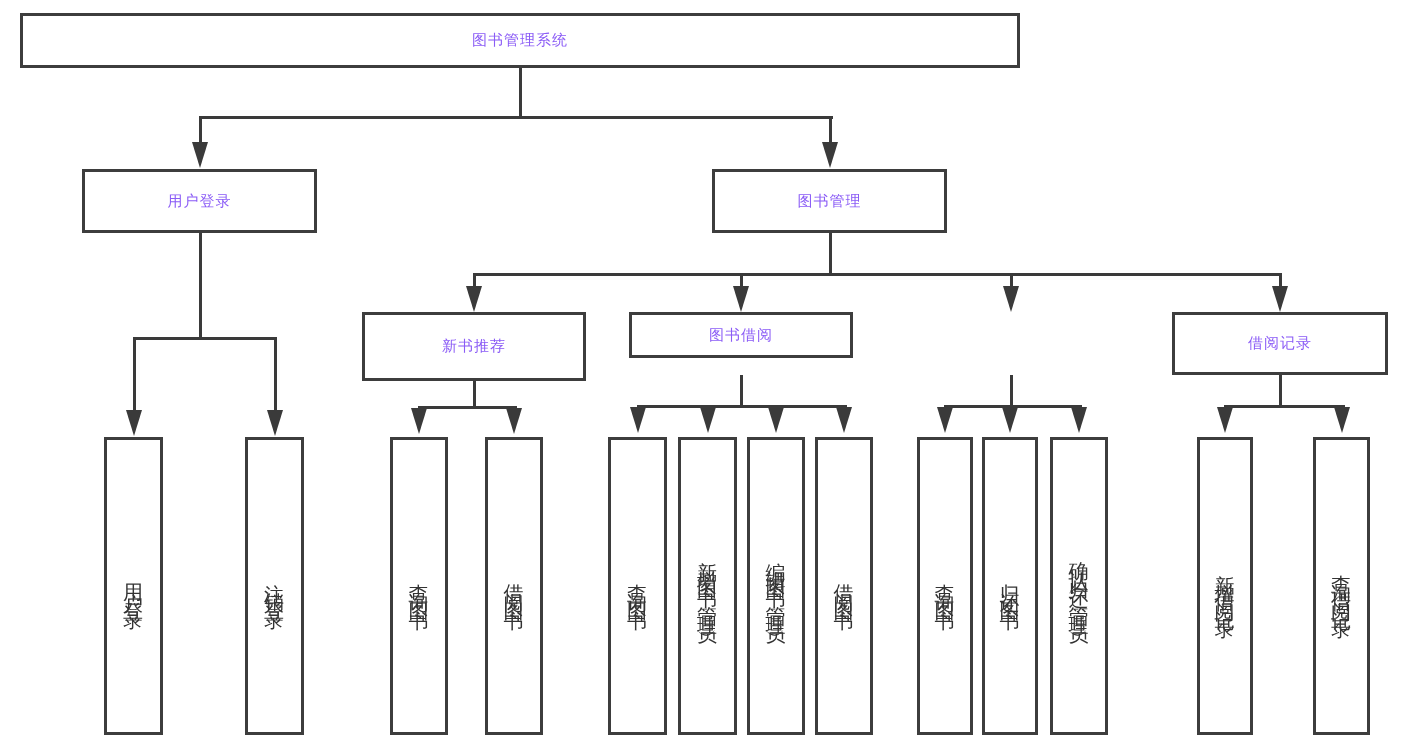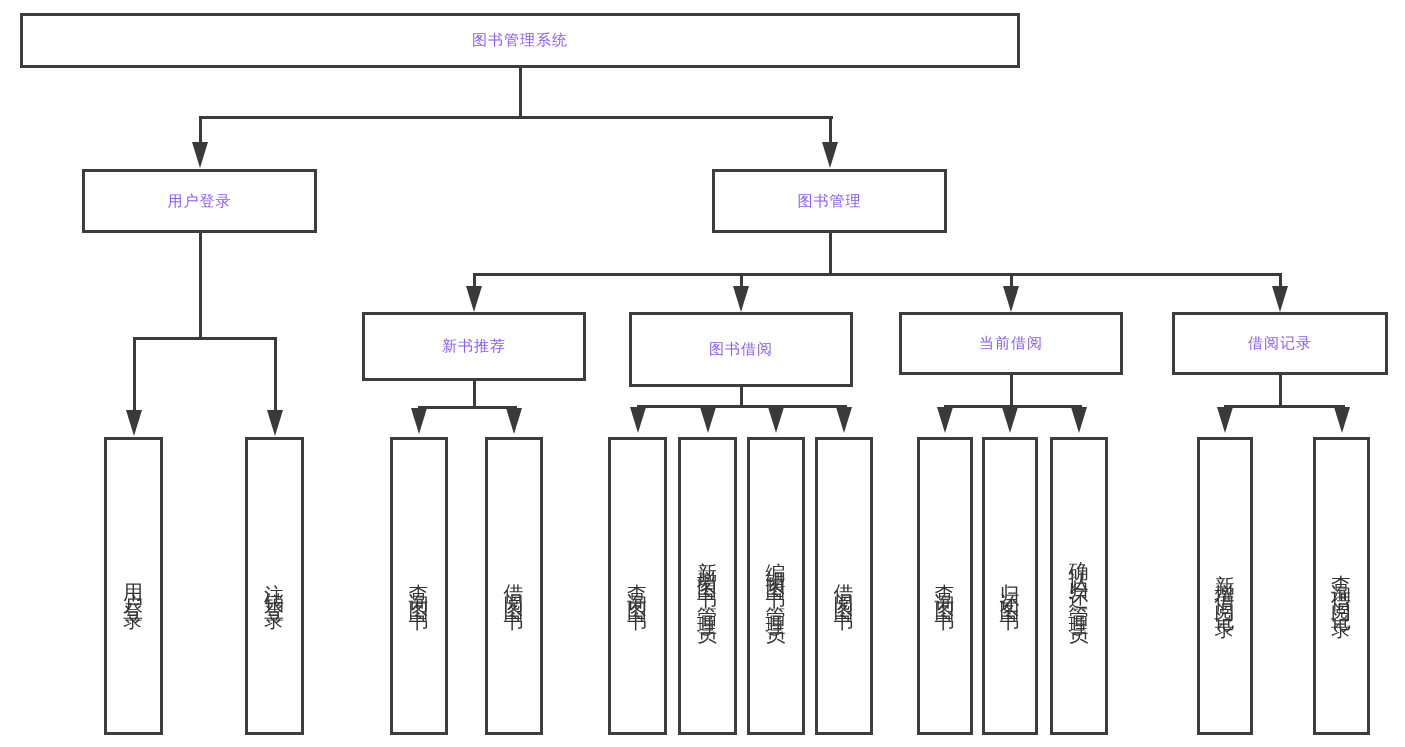--- a/index.html
+++ b/index.html
@@ -44,25 +44,22 @@
   <div class="hbox" style="left:82px; top:169px; width:235px; height:64px;">
     <span>用户登录</span>
   </div>
   <div class="hbox" style="left:712px; top:169px; width:235px; height:64px;">
     <span>图书管理</span>
   </div>
 
   <div class="hbox" style="left:362px; top:312px; width:224px; height:69px;">
     <span>新书推荐</span>
   </div>
-  <div class="hbox" style="left:629px; top:312px; width:224px; height:75px;">
+  <div class="hbox" style="left:629px; top:312px; width:224px; height:46px;">
     <span>图书借阅</span>
-  </div>
-  <div class="hbox" style="left:899px; top:312px; width:224px; height:63px;">
-    <span>当前借阅</span>
   </div>
   <div class="hbox" style="left:1172px; top:312px; width:216px; height:63px;text-align:right;">
     <span>借阅记录</span>
   </div>
 
   <div class="vbox" style="left:104px; width:59px;">
     <span class="vtext">用户登录</span>
   </div>
   <div class="vbox" style="left:245px; width:59px;">
     <span class="vtext">注销登录</span>

